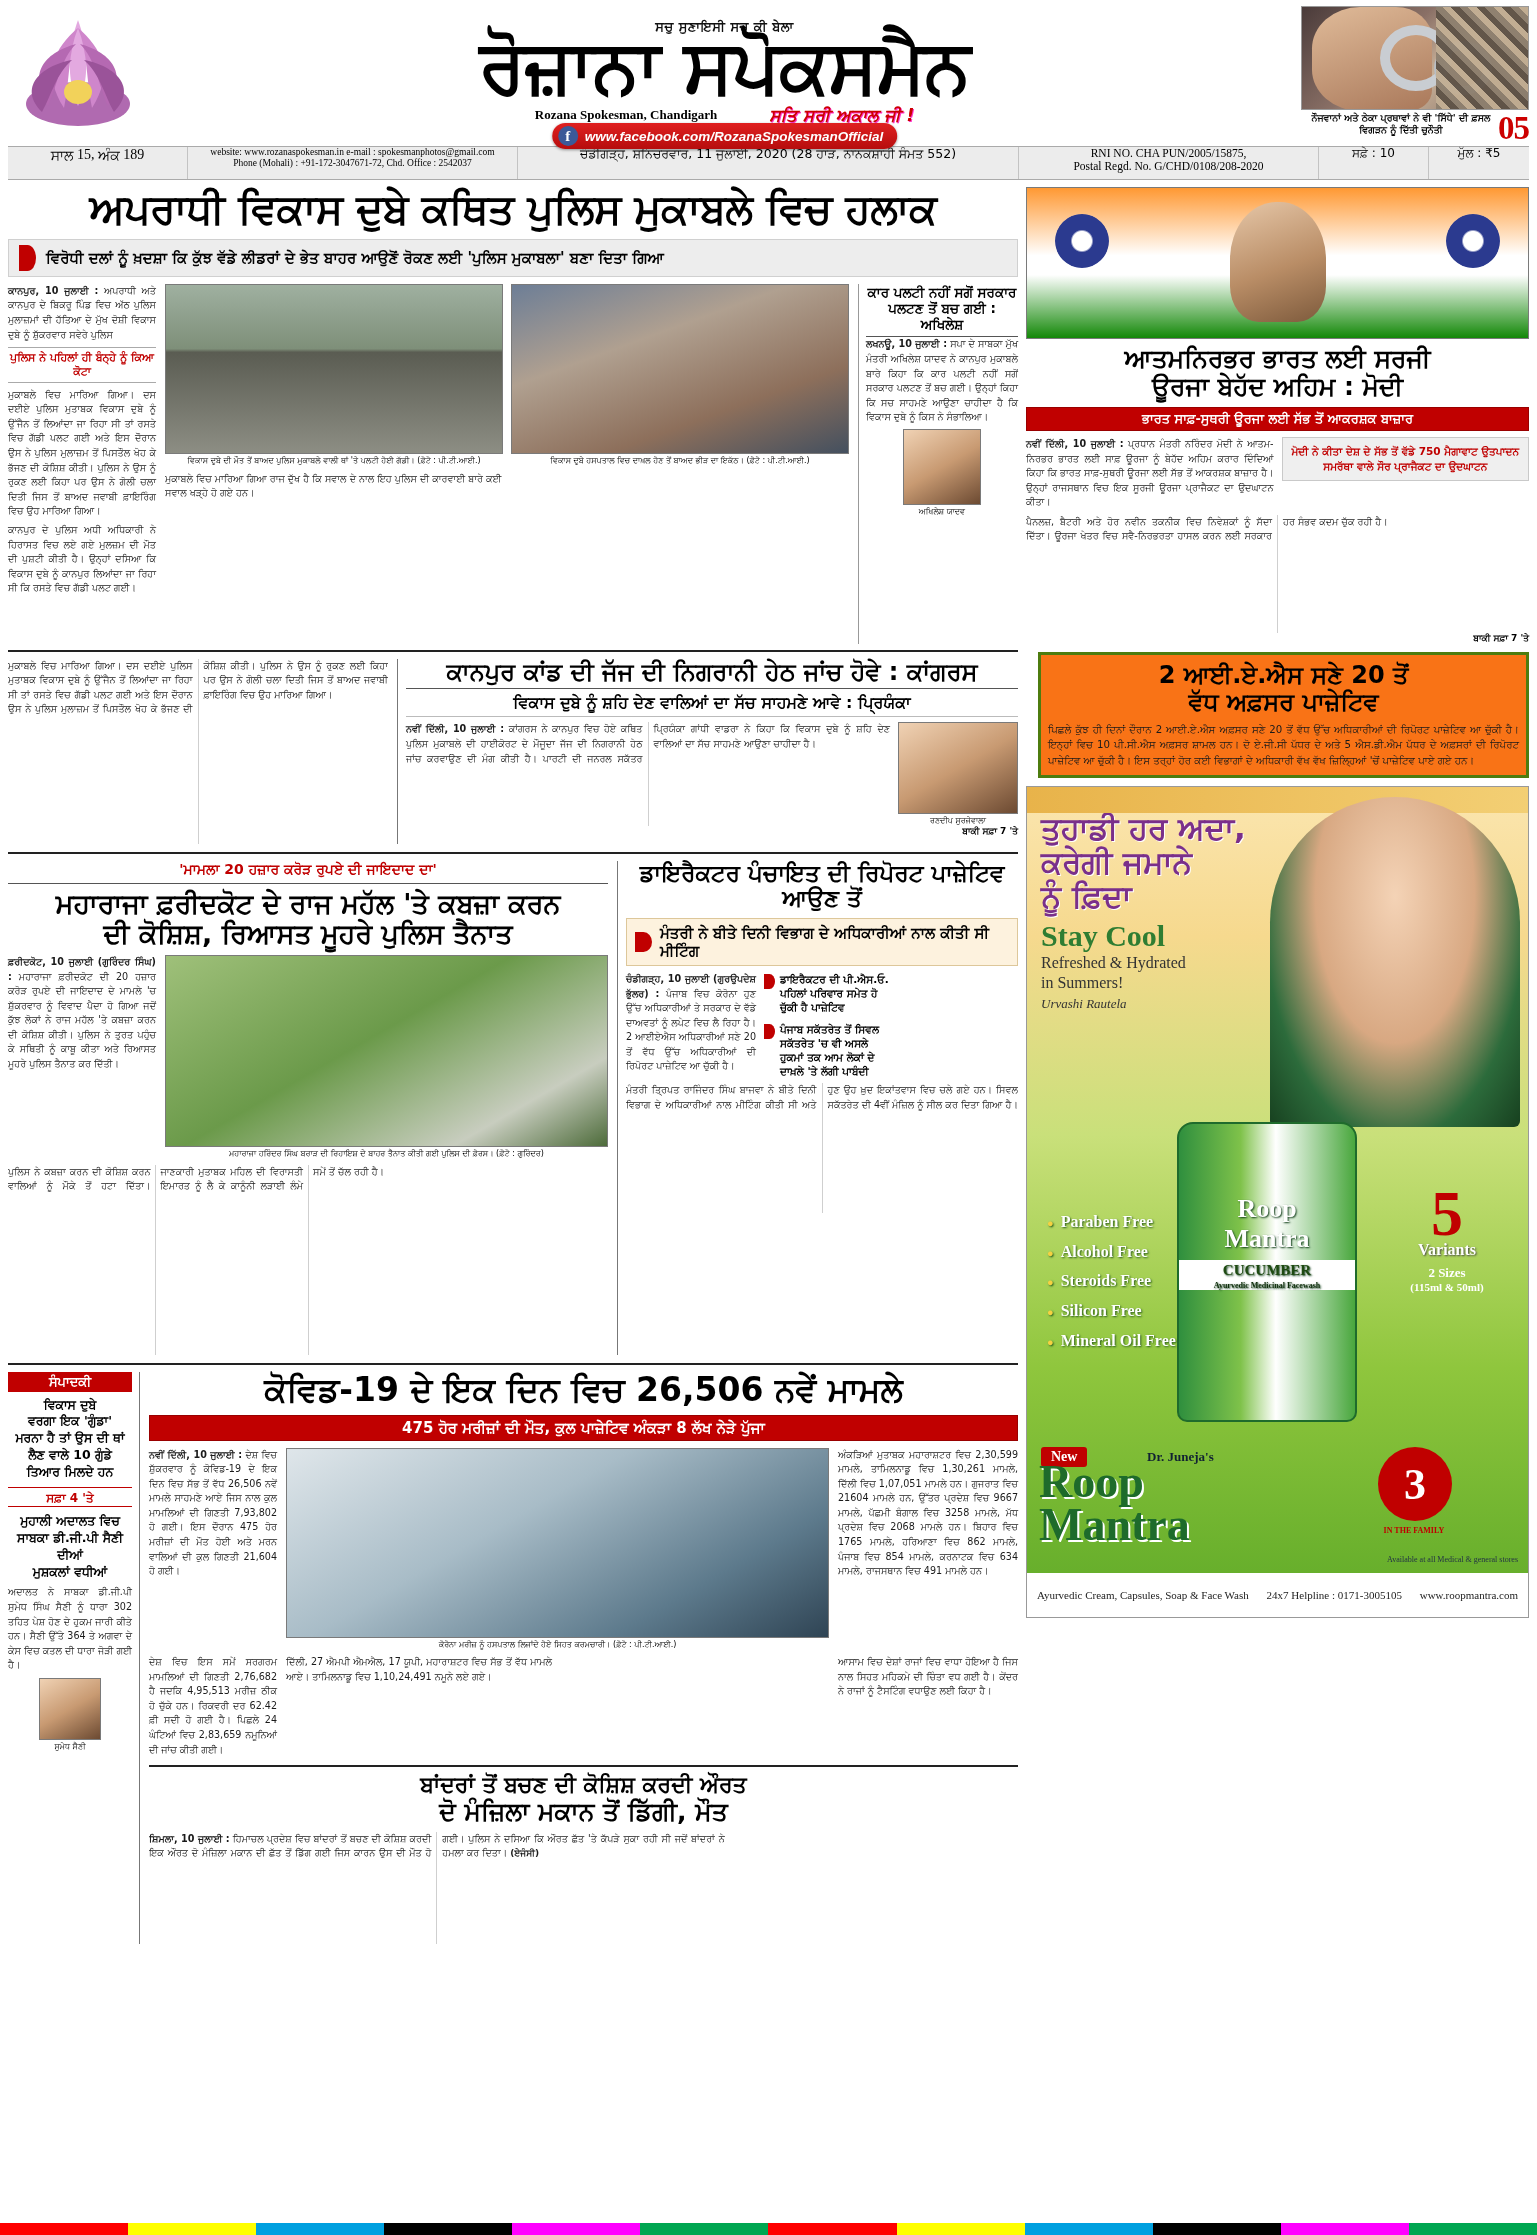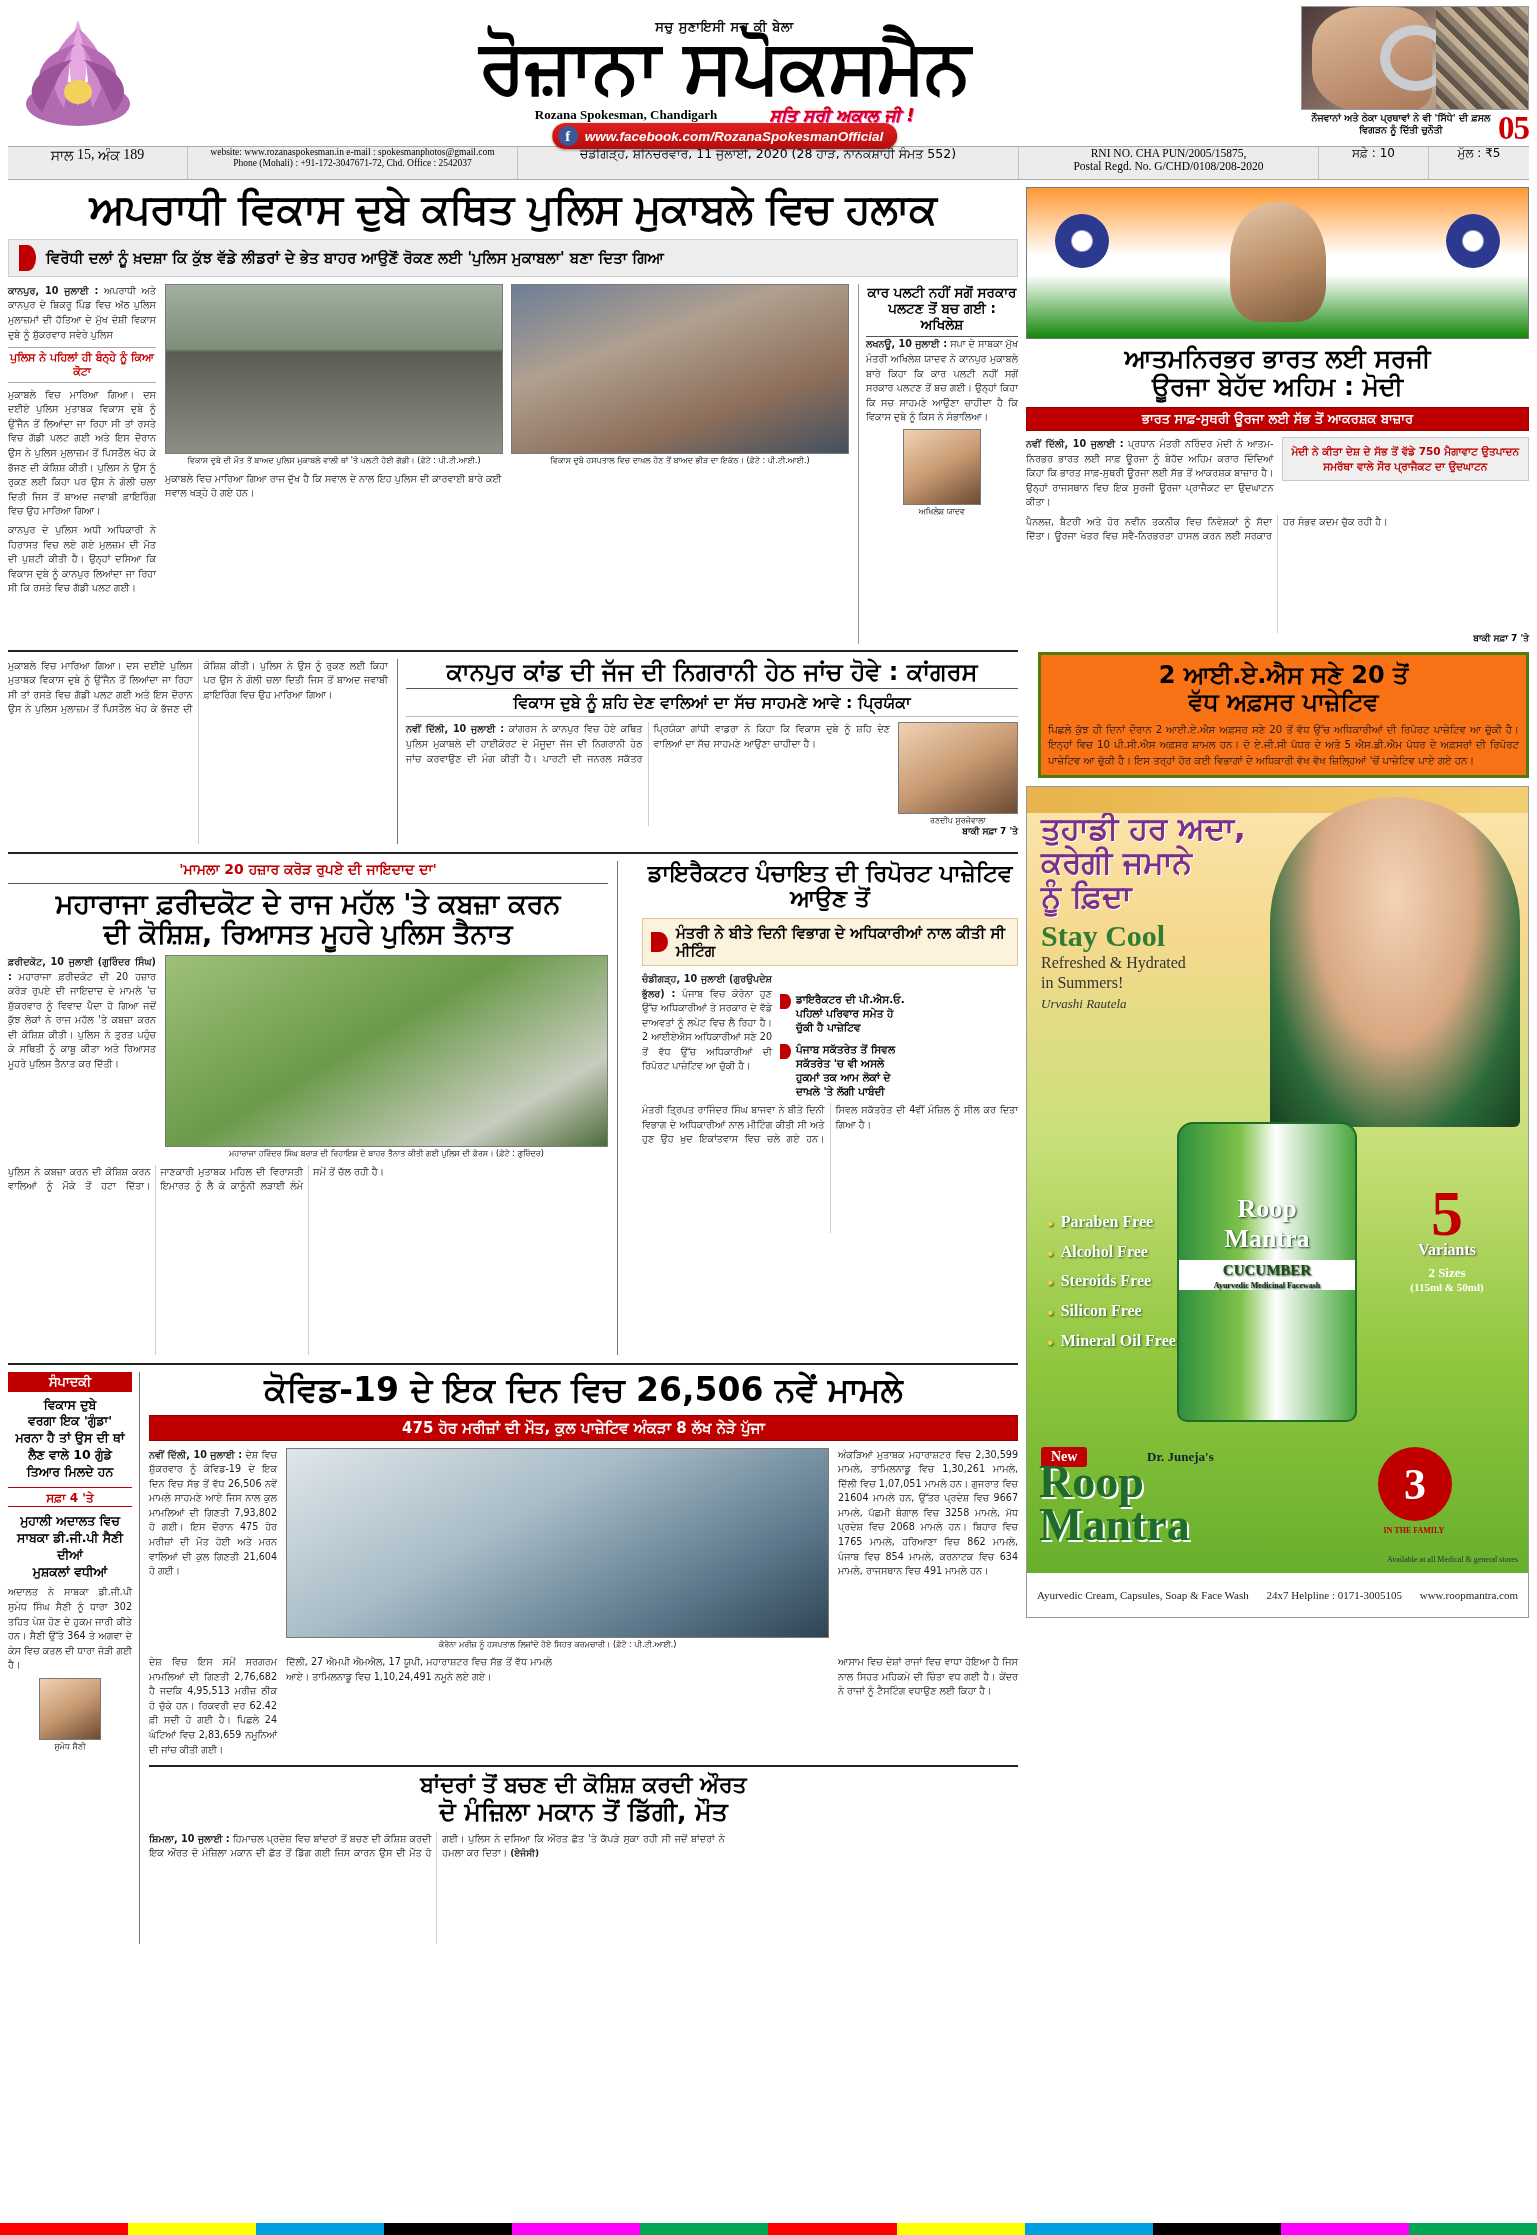--- a/index.html
+++ b/index.html
@@ -311,32 +311,32 @@
               <span>ਮਹਾਰਾਜਾ ਫ਼ਰੀਦਕੋਟ ਦੀ 20 ਹਜ਼ਾਰ ਕਰੋੜ ਰੁਪਏ ਦੀ ਜਾਇਦਾਦ ਦੇ ਮਾਮਲੇ 'ਚ ਸ਼ੁੱਕਰਵਾਰ ਨੂੰ ਵਿਵਾਦ ਪੈਦਾ ਹੋ ਗਿਆ ਜਦੋਂ ਕੁੱਝ ਲੋਕਾਂ ਨੇ ਰਾਜ ਮਹੱਲ 'ਤੇ ਕਬਜ਼ਾ ਕਰਨ ਦੀ ਕੋਸ਼ਿਸ਼ ਕੀਤੀ। ਪੁਲਿਸ ਨੇ ਤੁਰਤ ਪਹੁੰਚ ਕੇ ਸਥਿਤੀ ਨੂੰ ਕਾਬੂ ਕੀਤਾ ਅਤੇ ਰਿਆਸਤ ਮੂਹਰੇ ਪੁਲਿਸ ਤੈਨਾਤ ਕਰ ਦਿੱਤੀ।</span>
             </div>
             <div style="flex:1 1 auto;">
               <div class="photo ph-green" style="height:192px;"></div>
               <div class="cap">ਮਹਾਰਾਜਾ ਹਰਿੰਦਰ ਸਿੰਘ ਬਰਾੜ ਦੀ ਰਿਹਾਇਸ਼ ਦੇ ਬਾਹਰ ਤੈਨਾਤ ਕੀਤੀ ਗਈ ਪੁਲਿਸ ਦੀ ਫ਼ੋਰਸ। (ਫ਼ੋਟੋ : ਗੁਰਿੰਦਰ)</div>
             </div>
           </div>
           <div class="body-text four-cols" style="margin-top:6px; height:190px; overflow:hidden;">ਪੁਲਿਸ ਨੇ ਕਬਜ਼ਾ ਕਰਨ ਦੀ ਕੋਸ਼ਿਸ਼ ਕਰਨ ਵਾਲਿਆਂ ਨੂੰ ਮੌਕੇ ਤੋਂ ਹਟਾ ਦਿੱਤਾ। ਜਾਣਕਾਰੀ ਮੁਤਾਬਕ ਮਹਿਲ ਦੀ ਵਿਰਾਸਤੀ ਇਮਾਰਤ ਨੂੰ ਲੈ ਕੇ ਕਾਨੂੰਨੀ ਲੜਾਈ ਲੰਮੇ ਸਮੇਂ ਤੋਂ ਚੱਲ ਰਹੀ ਹੈ।</div>
         </div>
 
-        <div style="flex:1 1 auto; border-left:1px solid #777; padding-left:24px;">
+        <div style="flex:1 1 auto; border-left:1px solid #777; padding-left:8px;">
           <div class="headline" style="font-size:23px;">ਡਾਇਰੈਕਟਰ ਪੰਚਾਇਤ ਦੀ ਰਿਪੋਰਟ ਪਾਜ਼ੇਟਿਵ ਆਉਣ ਤੋਂ</div>
           <div class="box-cream" style="margin-top:6px; display:flex; align-items:center; gap:8px;">
             <span class="bullet" style="height:20px;"></span>
             <span class="pa" style="font-weight:bold; font-size:15px;">ਮੰਤਰੀ ਨੇ ਬੀਤੇ ਦਿਨੀ ਵਿਭਾਗ ਦੇ ਅਧਿਕਾਰੀਆਂ ਨਾਲ ਕੀਤੀ ਸੀ ਮੀਟਿੰਗ</span>
           </div>
           <div style="display:flex; gap:8px; margin-top:6px;">
             <div style="flex:0 0 130px;" class="body-text">
               <b class="pa">ਚੰਡੀਗੜ੍ਹ, 10 ਜੁਲਾਈ (ਗੁਰਉਪਦੇਸ਼ ਭੁੱਲਰ) :</b>
               <span>ਪੰਜਾਬ ਵਿਚ ਕੋਰੋਨਾ ਹੁਣ ਉੱਚ ਅਧਿਕਾਰੀਆਂ ਤੇ ਸਰਕਾਰ ਦੇ ਵੱਡੇ ਦਾਅਵਤਾਂ ਨੂੰ ਲਪੇਟ ਵਿਚ ਲੈ ਰਿਹਾ ਹੈ। 2 ਆਈਏਐਸ ਅਧਿਕਾਰੀਆਂ ਸਣੇ 20 ਤੋਂ ਵੱਧ ਉੱਚ ਅਧਿਕਾਰੀਆਂ ਦੀ ਰਿਪੋਰਟ ਪਾਜ਼ੇਟਿਵ ਆ ਚੁੱਕੀ ਹੈ।</span>
             </div>
-            <div style="flex:0 0 128px;margin-top:20px;">
+            <div style="flex:0 0 128px;">
               <div style="display:flex; gap:5px; margin-bottom:7px;">
                 <span class="bullet" style="height:15px;width:11px;flex:0 0 11px;margin-top:2px;"></span>
                 <span class="pa" style="font-size:10.5px; font-weight:bold; line-height:1.35;">ਡਾਇਰੈਕਟਰ ਦੀ ਪੀ.ਐਸ.ਓ. ਪਹਿਲਾਂ ਪਰਿਵਾਰ ਸਮੇਤ ਹੋ ਚੁੱਕੀ ਹੈ ਪਾਜ਼ੇਟਿਵ</span>
               </div>
               <div style="display:flex; gap:5px;">
                 <span class="bullet" style="height:15px;width:11px;flex:0 0 11px;margin-top:2px;"></span>
                 <span class="pa" style="font-size:10.5px; font-weight:bold; line-height:1.35;">ਪੰਜਾਬ ਸਕੱਤਰੇਤ ਤੋਂ ਸਿਵਲ ਸਕੱਤਰੇਤ 'ਚ ਵੀ ਅਸਲੇ ਹੁਕਮਾਂ ਤਕ ਆਮ ਲੋਕਾਂ ਦੇ ਦਾਖ਼ਲੇ 'ਤੇ ਲੱਗੀ ਪਾਬੰਦੀ</span>
               </div>
             </div>
           </div>

